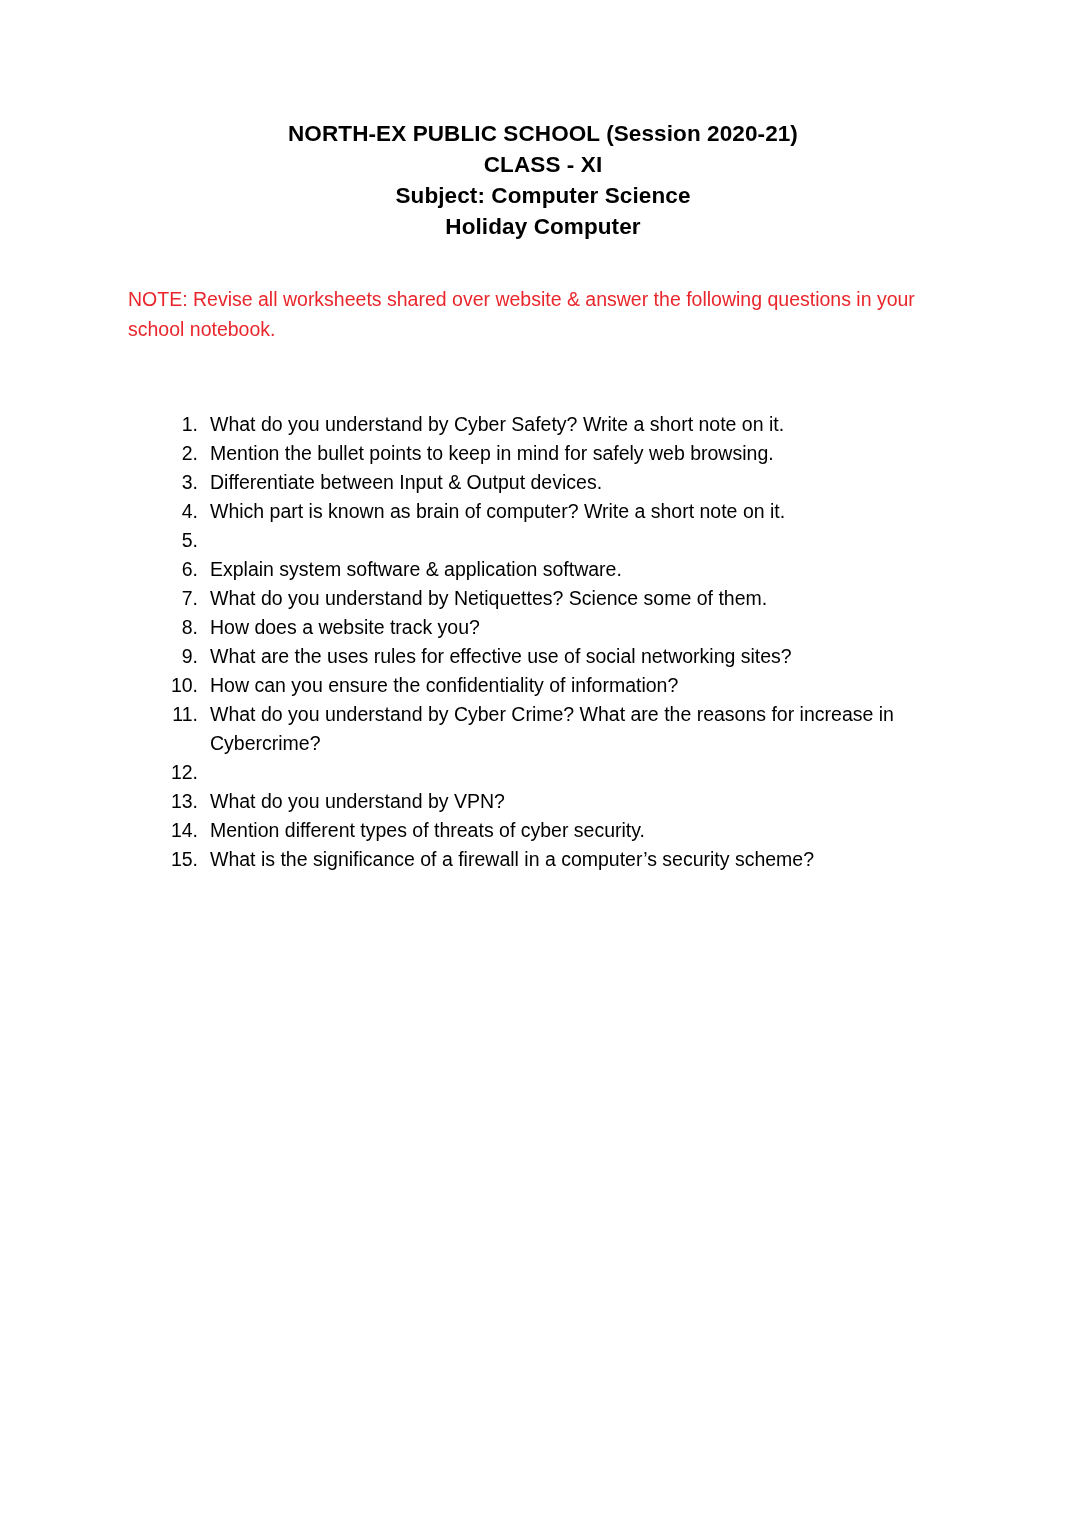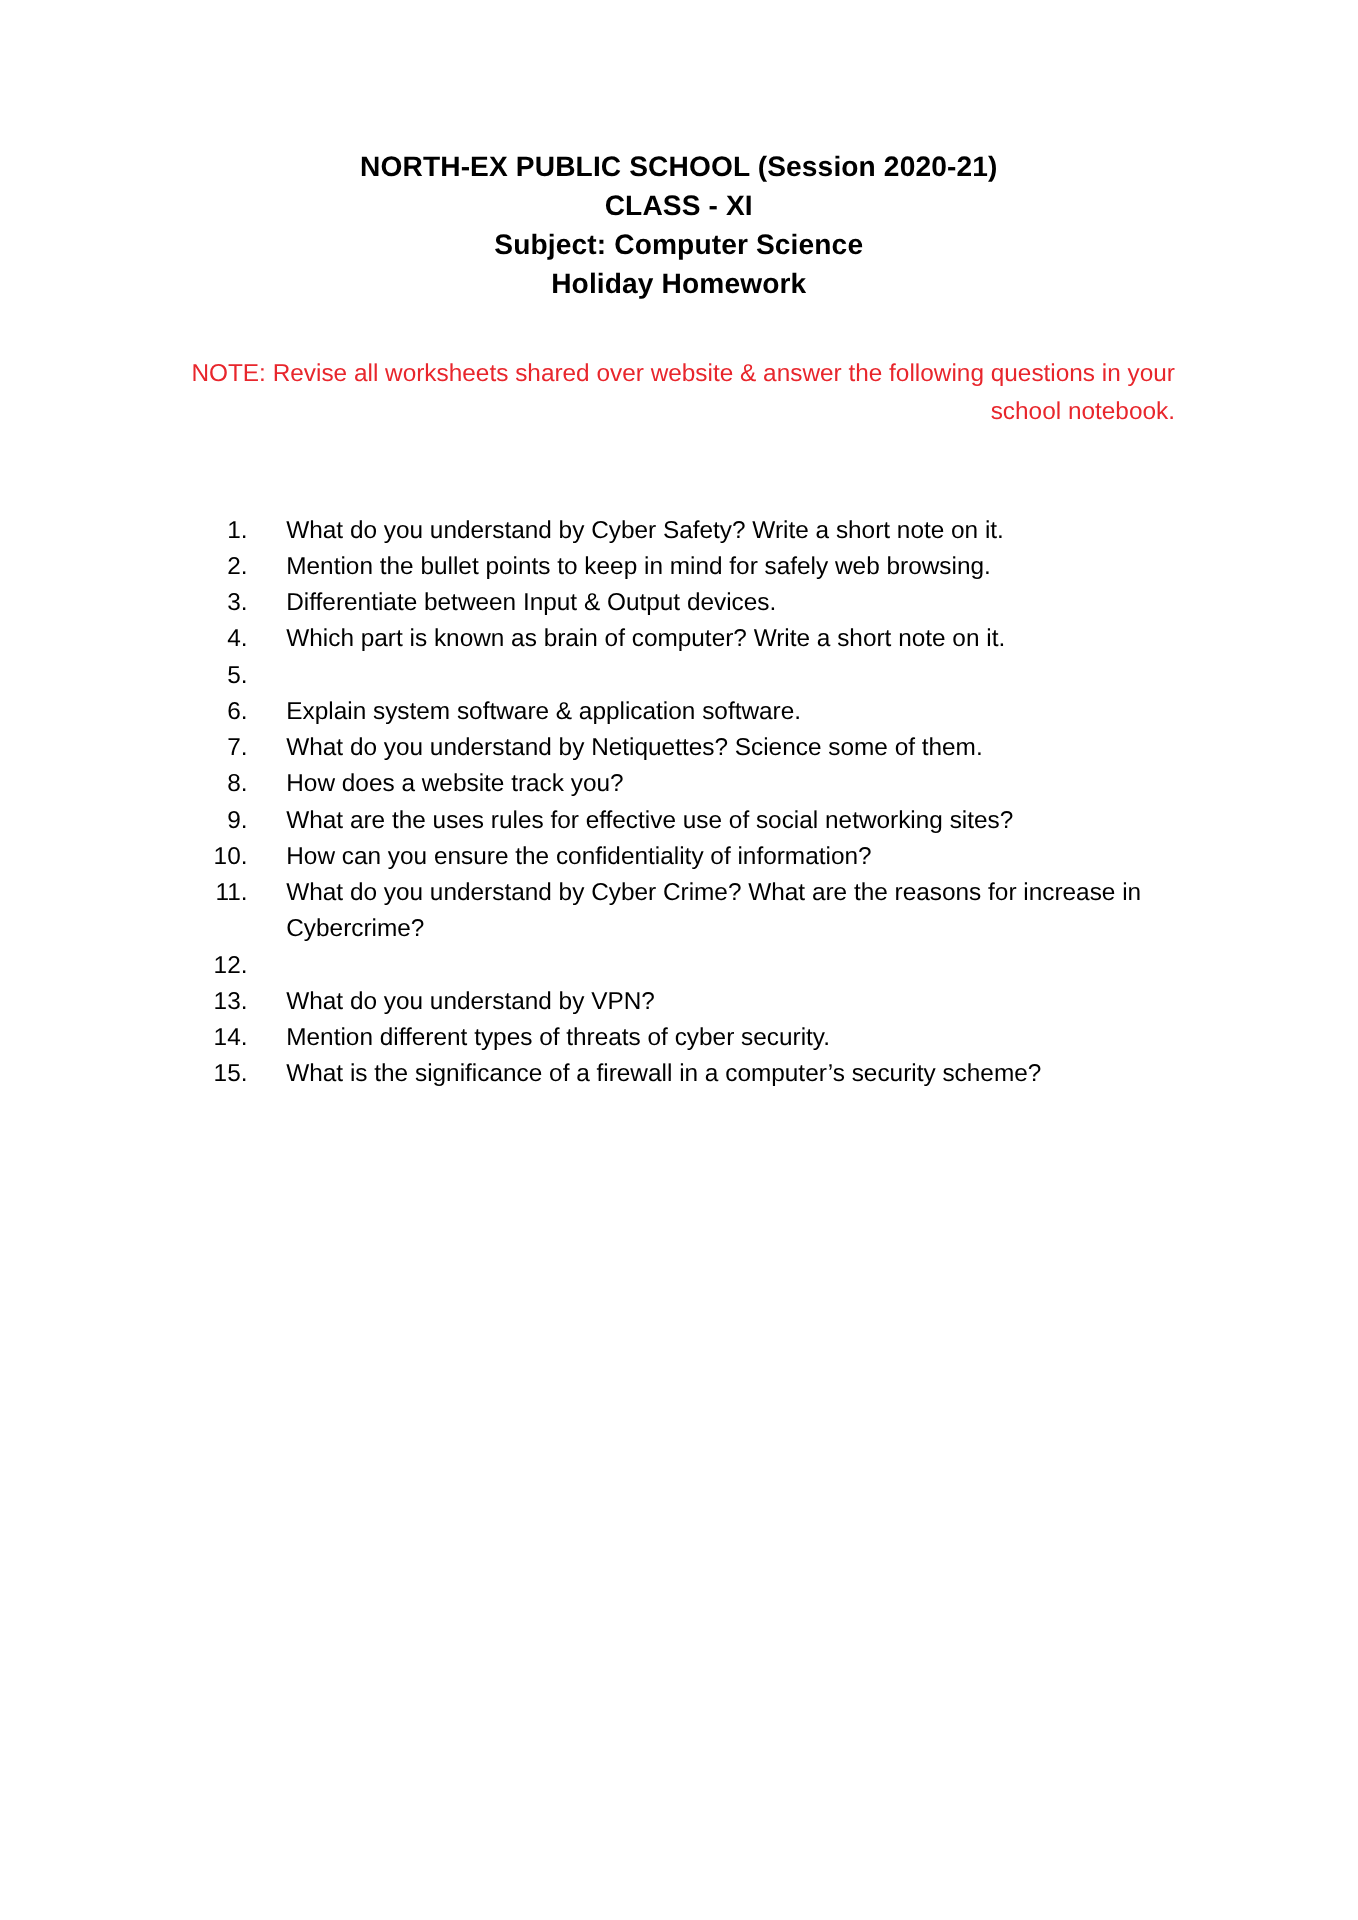--- a/index.html
+++ b/index.html
@@ -31,21 +31,20 @@
   }
   .doc-header div {
     white-space: nowrap;
   }
   .note {
     color: #e8262c;
     font-size: 19.5px;
     line-height: 30px;
     margin-top: 42px;
     max-width: 812px;
-    text-align: right;
   }
   .questions {
     margin-top: 66px;
     padding-left: 38px;
   }
   .q-item {
     display: flex;
     align-items: flex-start;
     font-size: 19.5px;
     line-height: 29px;
@@ -55,33 +54,32 @@
   .q-num {
     width: 44px;
     flex: 0 0 44px;
     text-align: right;
     padding-right: 12px;
     box-sizing: border-box;
   }
   .q-text {
     flex: 1 1 auto;
     max-width: 700px;
-    margin-left: 19px;
   }
 </style>
 </head>
 <body>
 
 <div class="page">
 
   <div class="doc-header">
     <div>NORTH-EX PUBLIC SCHOOL (Session 2020-21)</div>
     <div>CLASS - XI</div>
     <div>Subject: Computer Science</div>
-    <div>Holiday Homework</div>
+    <div>Holiday Computer</div>
   </div>
 
   <div class="note" style="color: rgb(232, 38, 44);">NOTE: Revise all worksheets shared over website &amp; answer the following questions in your school notebook.</div>
 
   <div class="questions">
 
     <div class="q-item">
       <span class="q-num">1.</span>
       <span class="q-text">What do you understand by Cyber Safety? Write a short note on it.</span>
     </div>

